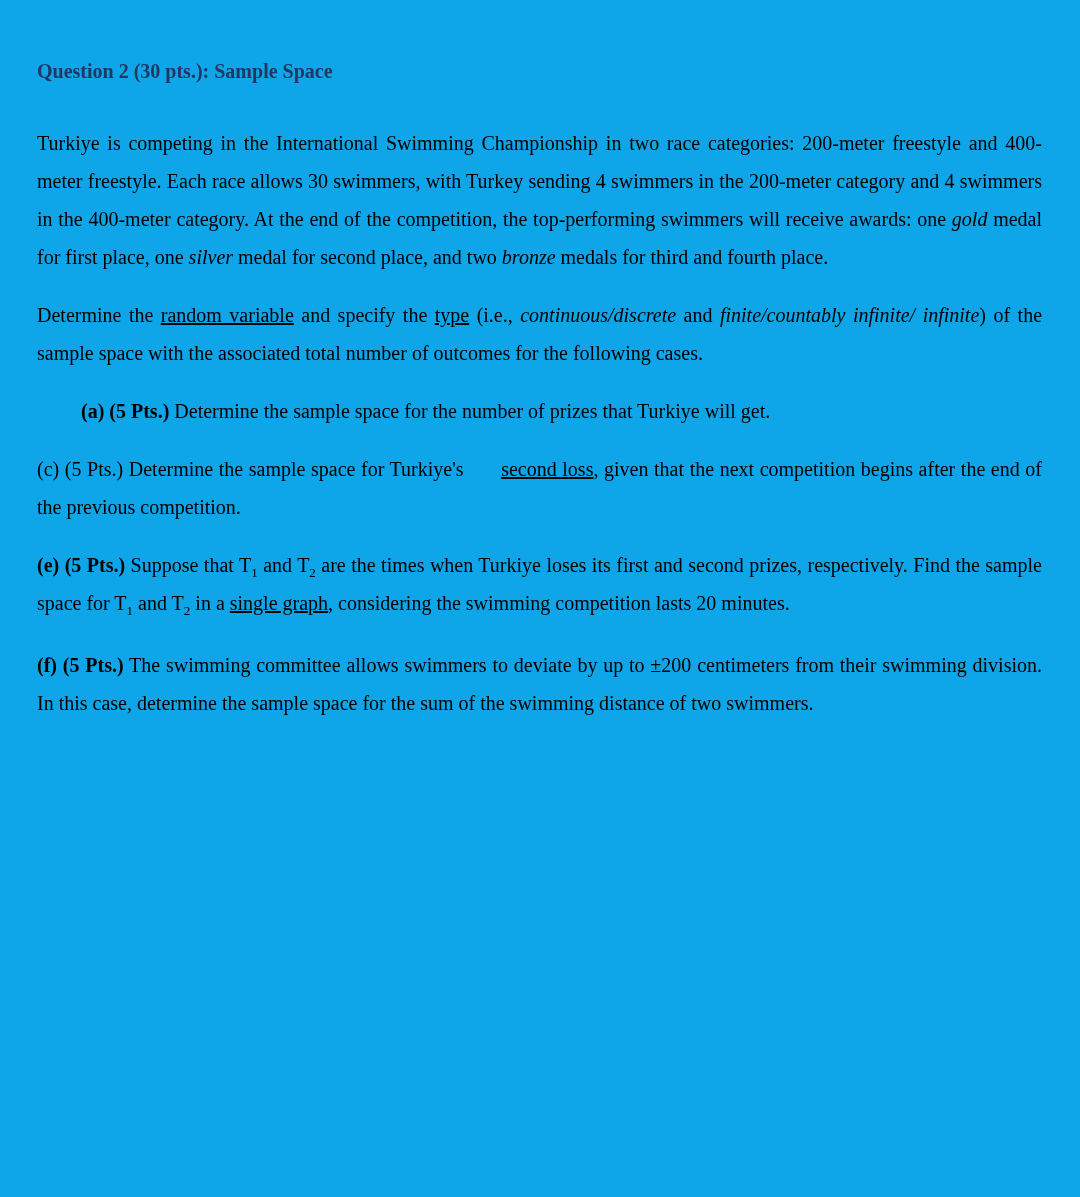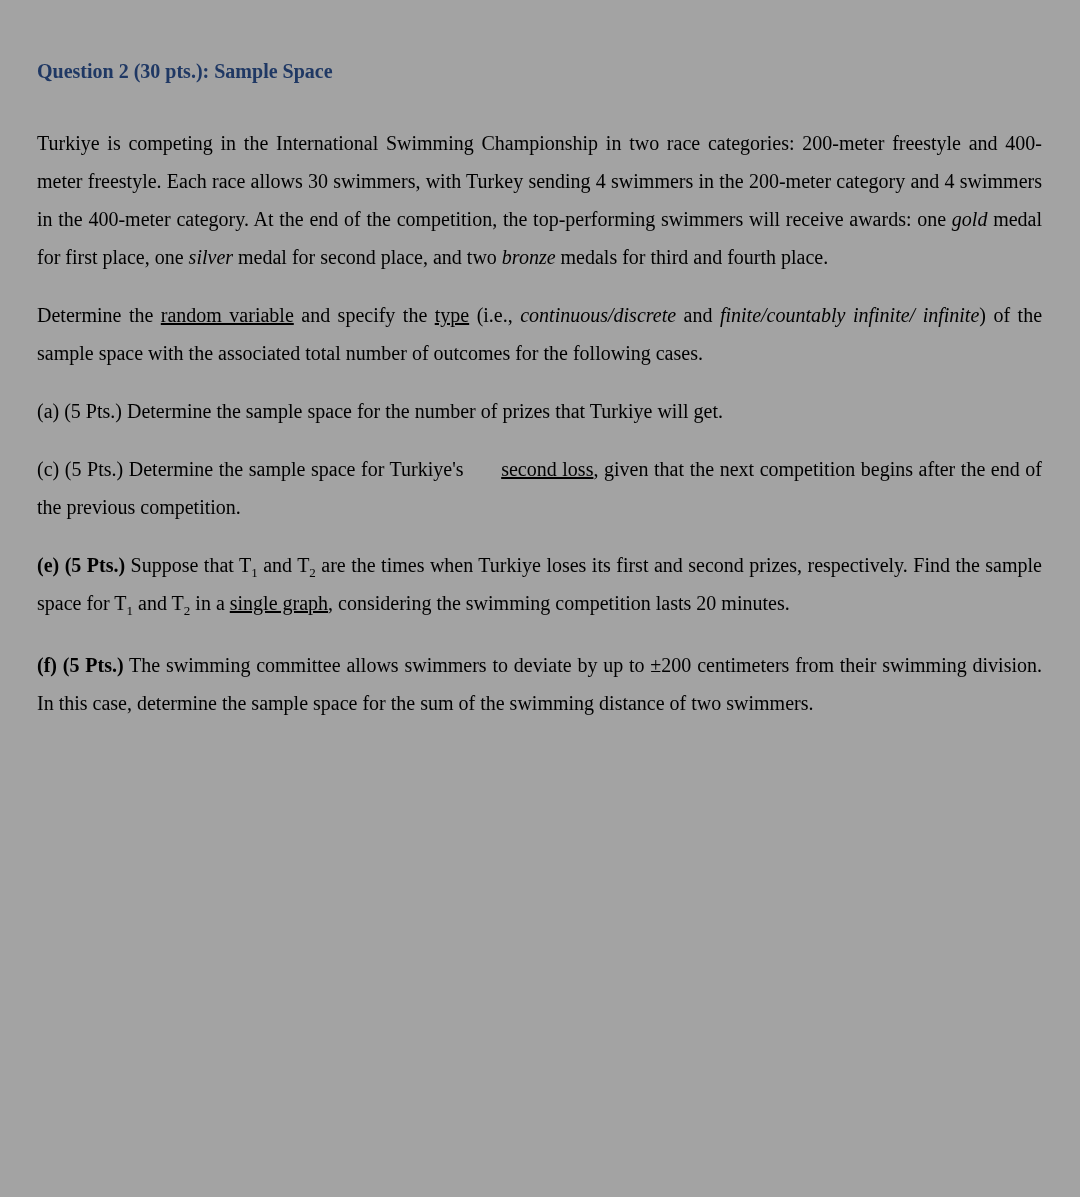--- a/index.html
+++ b/index.html
@@ -34,22 +34,22 @@
     margin-top: 24px;
   }
   .para sub {
     font-size: 13px;
     line-height: 0;
   }
 </style>
 </head>
 <body>
 
-<div class="page" style="color: rgb(0, 0, 0); background: #a3a3a3;">
+<div class="page" style="color: rgb(0, 0, 0); background: #0ea5e9;">
   <h2 class="question-title" style="color: rgb(31, 56, 100);">Question 2 (30 pts.): Sample Space</h2>
 
   <p class="para"><span>Turkiye is competing in the International Swimming Championship in two race categories: 200-meter freestyle and 400-meter freestyle. Each race allows 30 swimmers, with Turkey sending 4 swimmers in the 200-meter category and 4 swimmers in the 400-meter category. At the end of the competition, the top-performing swimmers will receive awards: one </span><span style="font-style: italic;">gold</span><span> medal for first place, one </span><span style="font-style: italic;">silver</span><span> medal for second place, and two </span><span style="font-style: italic;">bronze</span><span> medals for third and fourth place.</span></p>
   <p class="para"><span>Determine the </span><span style="text-decoration: underline;">random variable</span><span> and specify the </span><span style="text-decoration: underline;">type</span><span> (i.e., </span><span style="font-style: italic;">continuous/discrete</span><span> and </span><span style="font-style: italic;">finite/countably infinite/ infinite</span><span>) of the sample space with the associated total number of outcomes for the following cases.</span></p>
-  <p class="para"><span style="font-weight: normal;">(a) (5 Pts.)</span><span> Determine the sample space for the number of prizes that Turkiye will get.</span></p>
+  <p class="para"><span style="font-weight: bold; margin-left: 44px;">(a) (5 Pts.)</span><span> Determine the sample space for the number of prizes that Turkiye will get.</span></p>
   <p class="para"><span style="font-weight: normal;">(c) (5 Pts.)</span><span> Determine the sample space for Turkiye's </span><span style="text-decoration: underline; margin-left: 32px;">second loss</span><span>, given that the next competition begins after the end of the previous competition.</span></p>
   <p class="para"><span style="font-weight: bold;">(e) (5 Pts.)</span><span> Suppose that T</span><sub>1</sub><span> and T</span><sub>2</sub><span> are the times when Turkiye loses its first and second prizes, respectively. Find the sample space for T</span><sub>1</sub><span> and T</span><sub>2</sub><span> in a </span><span style="text-decoration: underline;">single graph</span><span>, considering the swimming competition lasts 20 minutes.</span></p>
   <p class="para"><span style="font-weight: bold;">(f) (5 Pts.)</span><span> The swimming committee allows swimmers to deviate by up to ±200 centimeters from their swimming division. In this case, determine the sample space for the sum of the swimming distance of two swimmers.</span></p>
 </div>
 
 </body></html>

